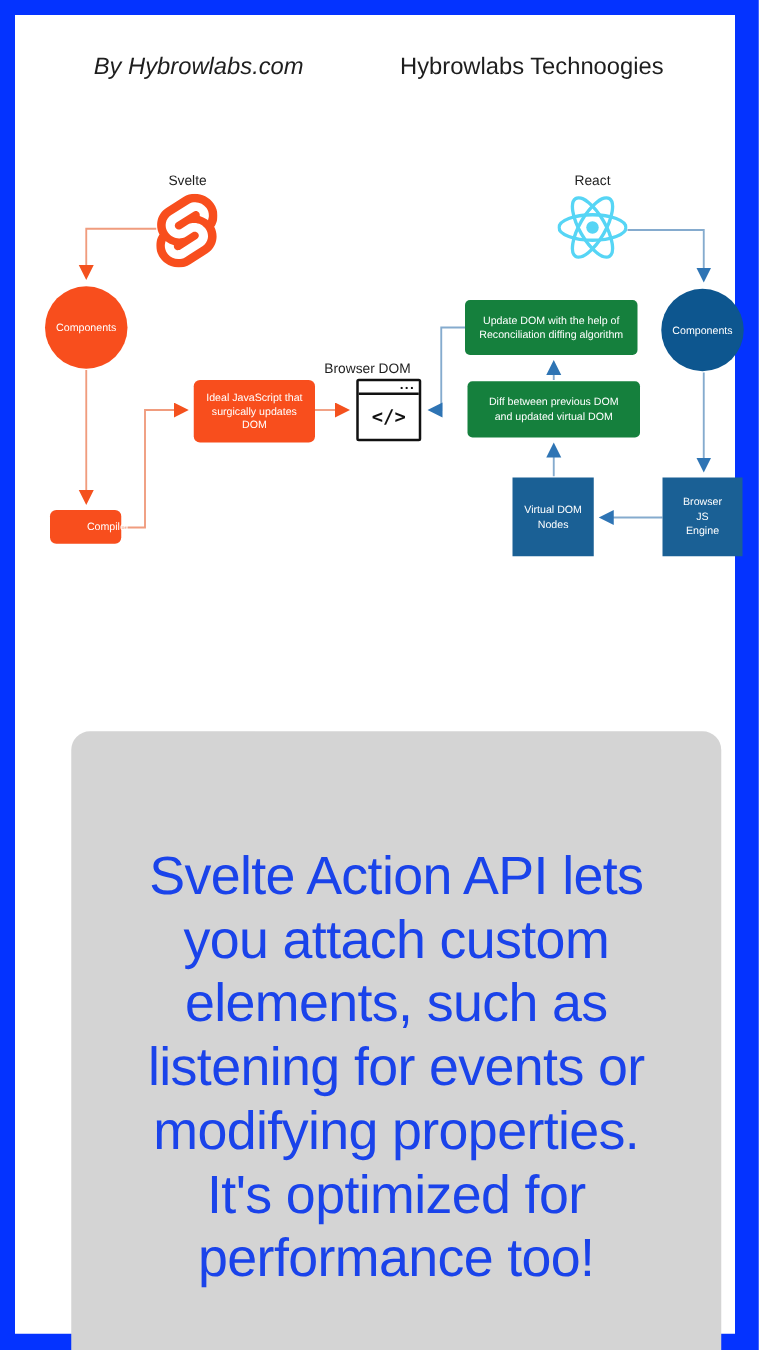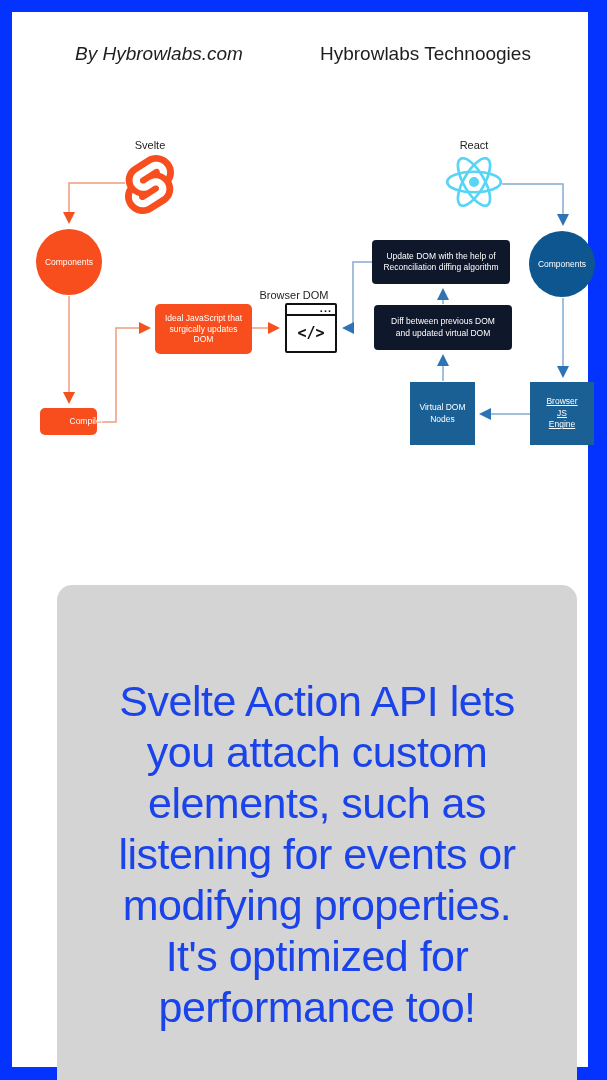--- a/index.html
+++ b/index.html
@@ -13,26 +13,26 @@
   
   .diagram{position:absolute;left:0;top:0;width:607px;height:480px;}
   .connectors{position:absolute;left:0;top:0;width:607px;height:480px;}
   .node{position:absolute;box-sizing:border-box;display:flex;align-items:center;justify-content:center;text-align:center;color:#fff;}
   .lbl{position:absolute;color:#1e1e1e;font-size:11px;text-align:center;white-space:nowrap;}
   .o-circle{left:24px;top:217px;width:66px;height:66px;border-radius:50%;background:#f84e1d;font-size:8.5px;}
   .o-box{background:#f84e1d;border-radius:5px;font-size:8.5px;line-height:1.25;padding-left:36px;}
   .compiler{left:28px;top:396px;width:57px;height:27px;}
   .idealjs{left:143px;top:292px;width:97px;height:50px;padding:2px 6px;}
   .b-circle{left:517px;top:219px;width:66px;height:66px;border-radius:50%;background:#0d568f;font-size:8.5px;}
-  .b-round{background:#0f172a;border-radius:4px;font-size:8.5px;line-height:1.3;}
+  .b-round{background:#15803d;border-radius:4px;font-size:8.5px;line-height:1.3;}
   .updatedom{left:360px;top:228px;width:138px;height:44px;padding:2px 8px;}
   .diffbox{left:362px;top:293px;width:138px;height:45px;padding:2px 10px;}
   .b-square{background:#1a6095;font-size:8.5px;line-height:1.35;}
   .virtualdom{left:398px;top:370px;width:65px;height:63px;padding:2px 8px;}
-  .browserjs{left:518px;top:370px;width:64px;height:63px;padding:2px 26px;text-decoration:underline;}
+  .browserjs{left:518px;top:370px;width:64px;height:63px;padding:2px 26px;}
   
   .bdom{position:absolute;left:273px;top:291px;width:52px;height:50px;border:2.5px solid #111;border-radius:2px;background:#fff;box-sizing:border-box;}
   .bdom-bar{height:11px;border-bottom:2.5px solid #111;text-align:right;color:#111;font-weight:bold;font-size:11px;line-height:7px;padding-right:3px;letter-spacing:1px;box-sizing:border-box;}
   .bdom-body{display:flex;align-items:center;justify-content:center;height:33px;color:#111;font-family:"DejaVu Sans Mono",monospace;font-weight:bold;font-size:15px;}
   
   .logo{position:absolute;}
   
   .quote{position:absolute;left:45px;top:537px;width:520px;height:538px;background:#d4d4d4;border-radius:15px;display:flex;flex-direction:column;justify-content:center;margin-top:36px;}
   .qline{color:#1a43ea;font-size:43px;line-height:51px;text-align:center;letter-spacing:-0.5px;white-space:nowrap;}
 </style>

